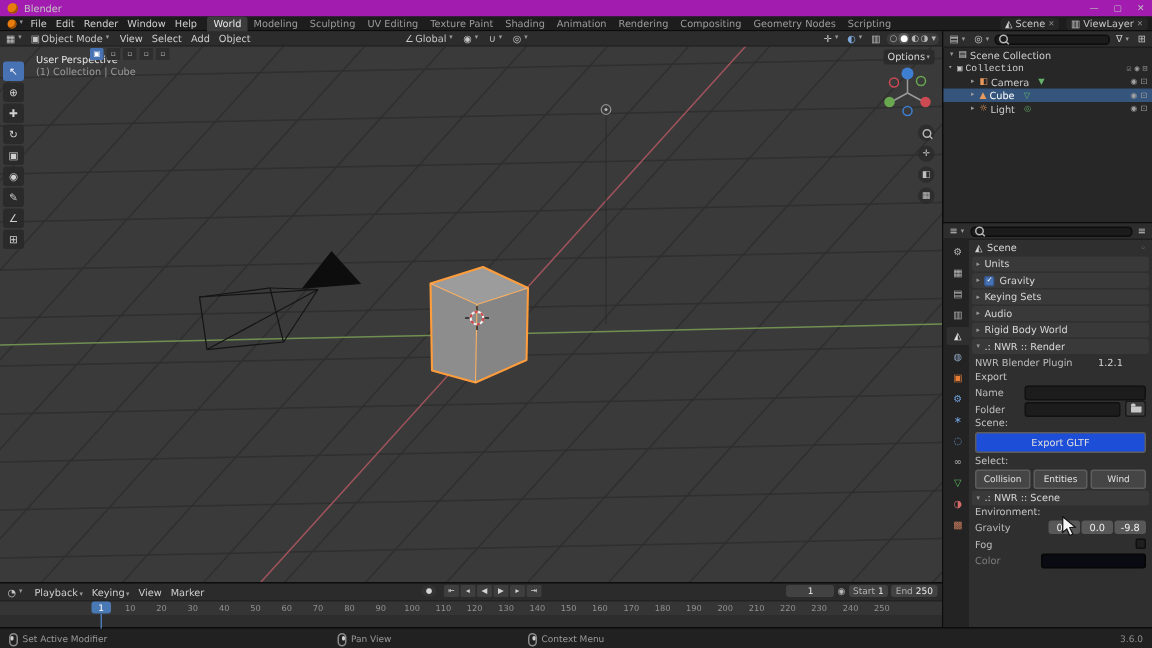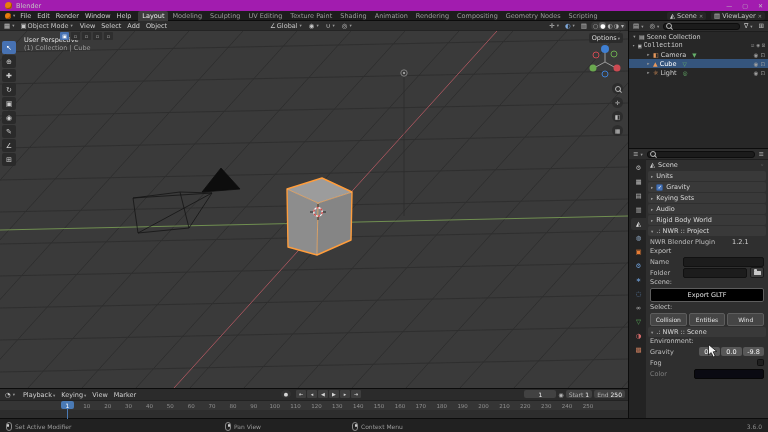--- a/index.html
+++ b/index.html
@@ -75,21 +75,21 @@
   .prow{height:11px;display:flex;align-items:center;gap:3px;padding:0 4px;}
   .prow.dim .plabel{color:#7d7d7d;}
   .plabel{color:#bdbdbd;white-space:nowrap;}
   .plabel.w32{flex:0 0 30px;}
   .pval{color:#d5d5d5;margin-left:14px;}
   .plab{height:9px;line-height:9px;padding:0 4px;color:#c4c4c4;}
   .tfield{flex:1;height:8px;background:#1c1c1c;border:1px solid #111;border-radius:2px;}
   .folder-btn{width:12px;height:9px;background:#3d3d3d;border:1px solid #1a1a1a;border-radius:2px;display:flex;align-items:center;justify-content:center;}
   .folder-ico{width:7px;height:4px;background:#c8c8c8;border-radius:0.5px;position:relative;display:block;}
   .folder-ico::before{content:'';position:absolute;top:-1.5px;left:0;width:3px;height:1.5px;background:#c8c8c8;border-radius:1px 1px 0 0;}
-  .xbtn{margin:1px 4px;height:12px;background:#000000;border:1px solid #5d5d5d;border-radius:2px;color:#e0e0e0;
+  .xbtn{margin:1px 4px;height:12px;background:#1d4ed8;border:1px solid #5d5d5d;border-radius:2px;color:#e0e0e0;
         display:flex;align-items:center;justify-content:center;}
   .brow{display:flex;gap:2px;margin:1px 4px;}
   .brow .sbtn{flex:1;height:11px;background:#454545;border:1px solid #5d5d5d;border-radius:2px;color:#e0e0e0;
         display:flex;align-items:center;justify-content:center;font-size:6px;white-space:nowrap;}
   .num3{margin-left:auto;display:flex;gap:1px;}
   .nfield{background:#585858;border-radius:2px;height:9px;display:flex;align-items:center;justify-content:center;color:#f2f2f2;}
   .nfield.c3{width:21px;}
   .nfield.w54{width:54px;margin-left:auto;}
   .nfield.dimf{background:#3c3c3c;color:#8d8d8d;}
   .swatch{flex:1;height:8px;background:#0a0a12;border-radius:2px;border:1px solid #060606;margin-left:auto;max-width:68px;}
@@ -132,21 +132,21 @@
       </div>
   </div>
 
   <div id="topbar">
     <span class="hbtn">
         <span class="blogo" style="width:6px;height:6px"></span>
         <span class="caret">▾</span>
       </span>
     <nav id="menu-bar"><span class="menu-item">File</span><span class="menu-item">Edit</span><span class="menu-item">Render</span><span class="menu-item">Window</span><span class="menu-item">Help</span></nav>
     <nav id="tab-bar">
-        <span class="ws-tab active">Layout</span>
+        <span class="ws-tab active">World</span>
         <span class="ws-tab">Modeling</span>
         <span class="ws-tab">Sculpting</span>
         <span class="ws-tab">UV Editing</span>
         <span class="ws-tab">Texture Paint</span>
         <span class="ws-tab">Shading</span>
         <span class="ws-tab">Animation</span>
         <span class="ws-tab">Rendering</span>
         <span class="ws-tab">Compositing</span>
         <span class="ws-tab">Geometry Nodes</span>
         <span class="ws-tab">Scripting</span>
@@ -479,21 +479,21 @@
             <span>Audio</span>
           </div>
           <div class="panel">
             <span class="pcaret">▸</span>
             <span>Rigid Body World</span>
           </div>
         </div>
 
       <div class="panel">
         <span class="pcaret">▾</span>
-        <span>.: NWR :: Project</span>
+        <span>.: NWR :: Render</span>
       </div>
       <div class="prow">
         <span class="plabel">NWR Blender Plugin</span>
         <span class="pval">1.2.1</span>
       </div>
       <div class="plab">Export</div>
       <div class="prow">
         <span class="plabel w32">Name</span>
         <span class="tfield"></span>
       </div>

